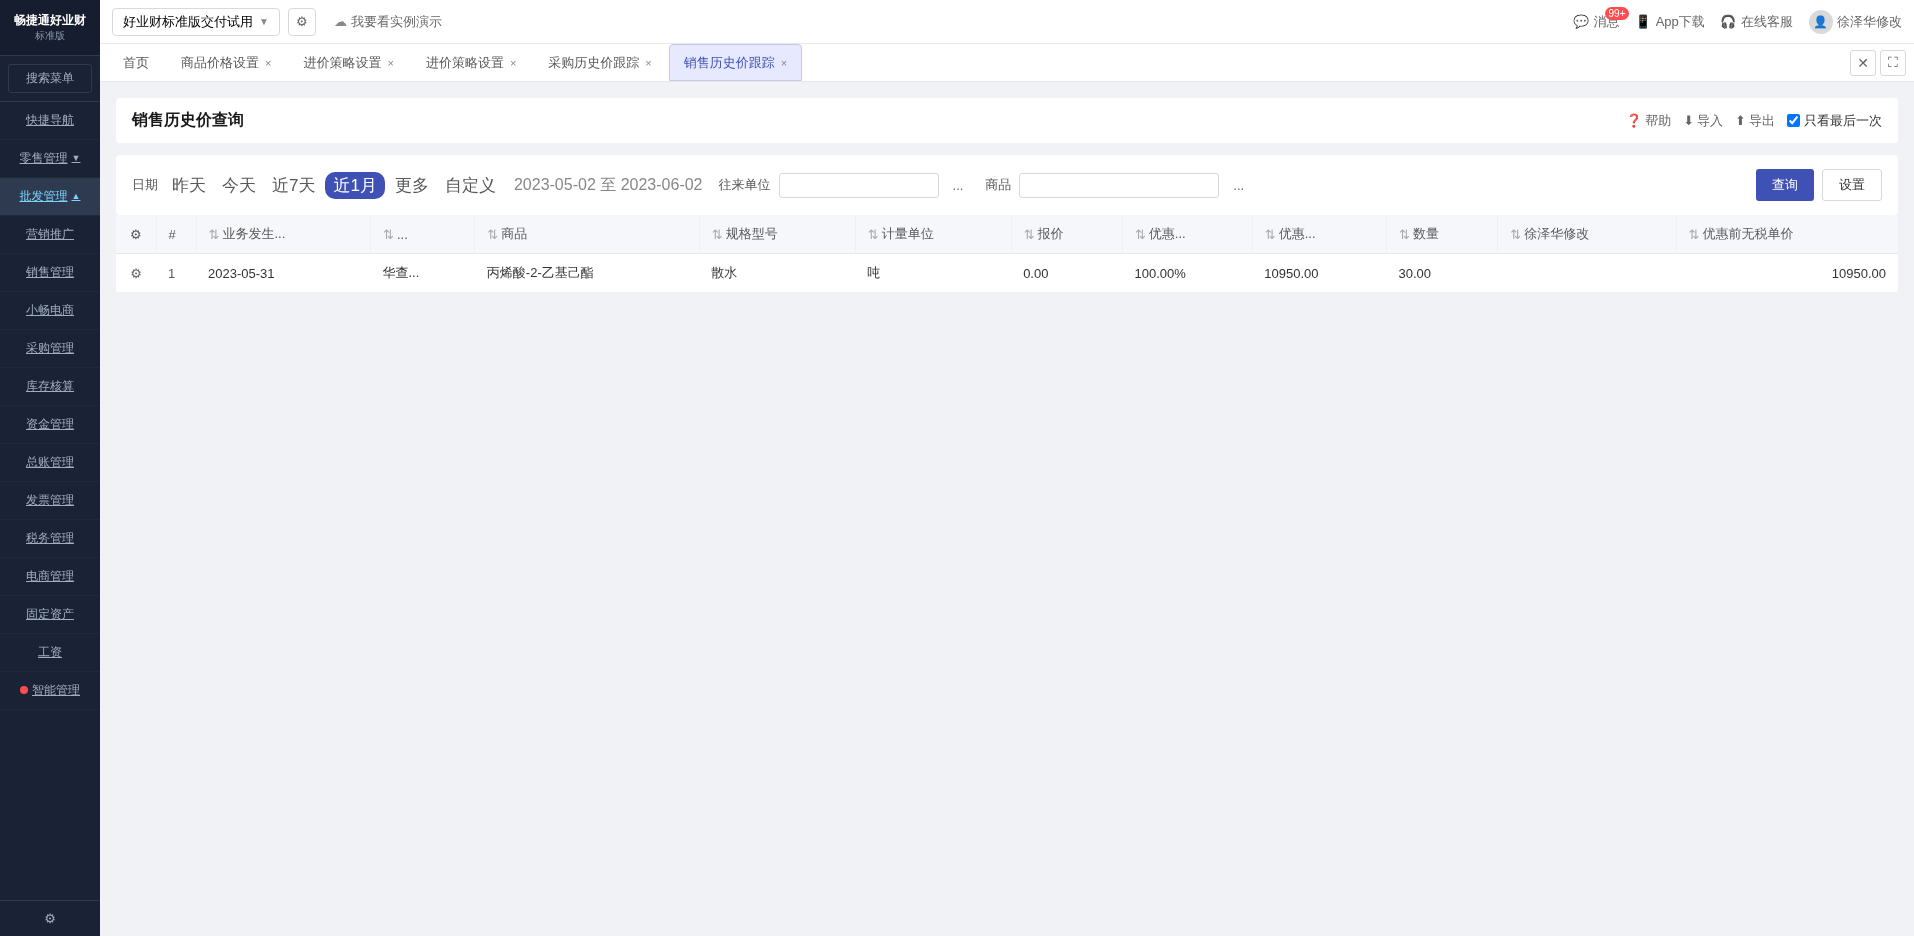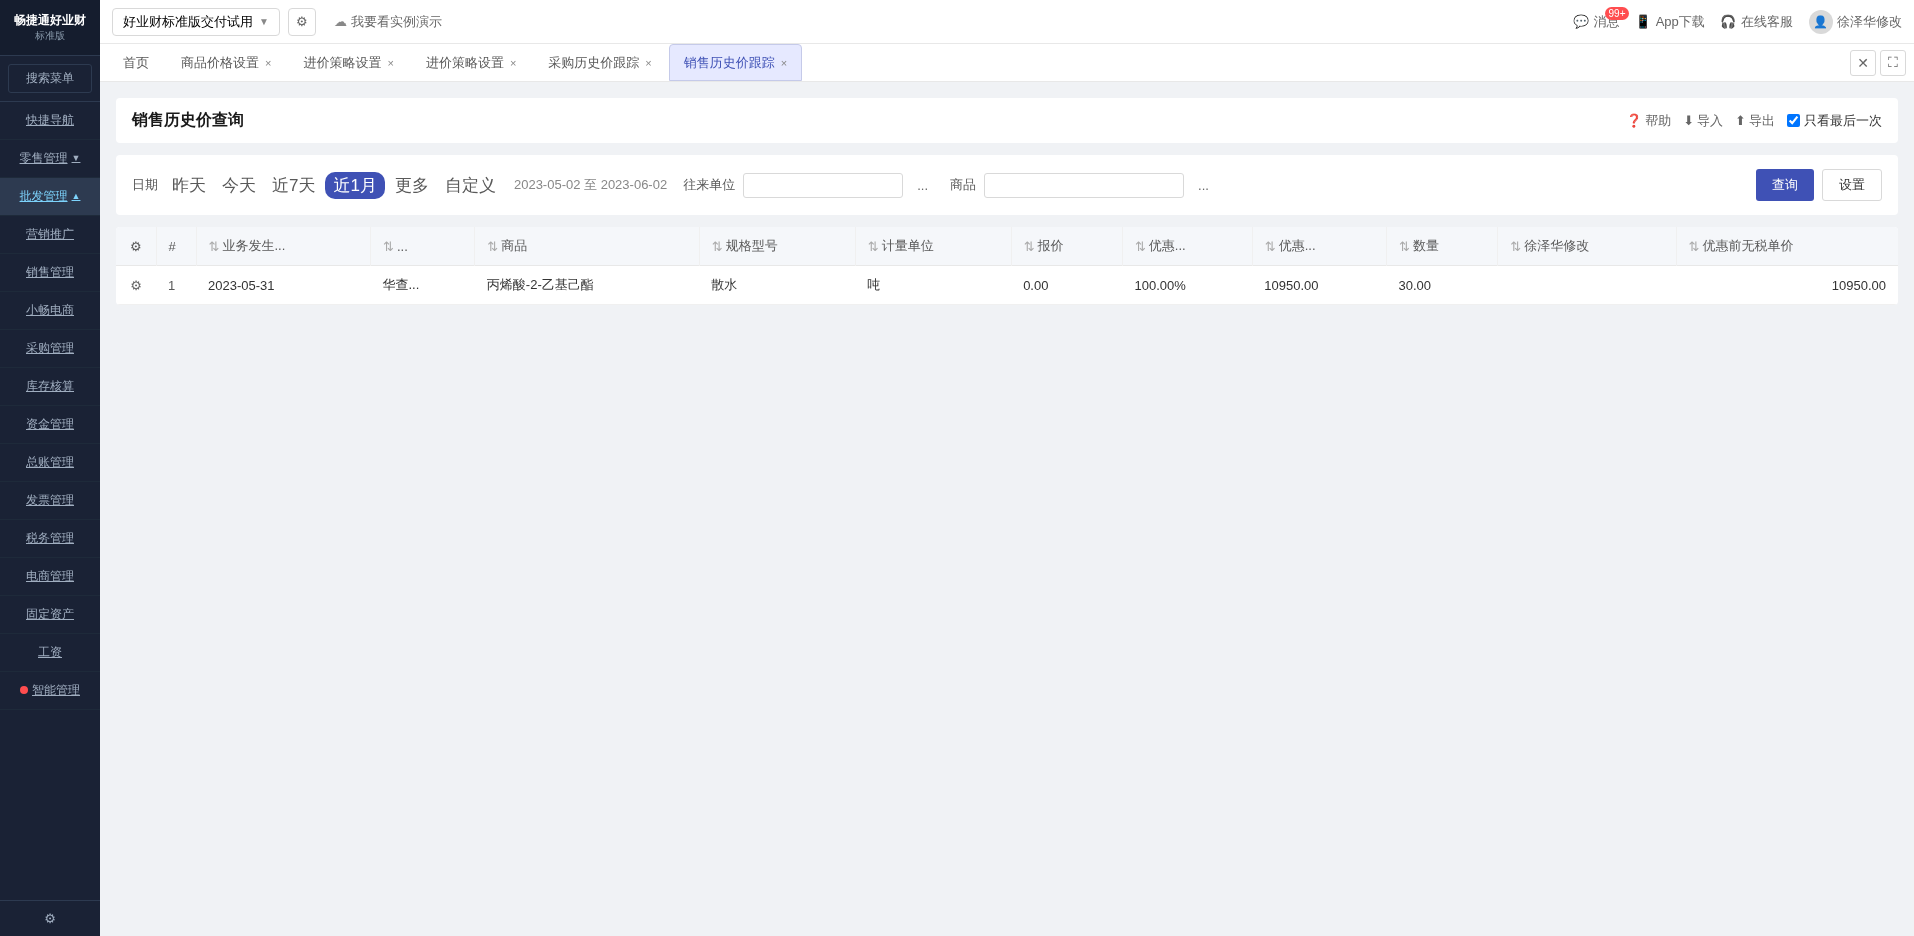--- a/index.html
+++ b/index.html
@@ -46,28 +46,28 @@
 
     
     .page-content { flex: 1; padding: 16px; overflow-y: auto; background: #f0f2f5; }
     .page-header { background: #fff; padding: 12px 16px; border-radius: 4px; margin-bottom: 12px; display: flex; align-items: center; justify-content: space-between; }
     .page-title { font-size: 16px; font-weight: bold; color: #1a1a1a; }
     .page-header-actions { display: flex; align-items: center; gap: 12px; }
     .header-action-link { color: #666; font-size: 13px; cursor: pointer; display: flex; align-items: center; gap: 3px; }
     .header-checkbox { display: flex; align-items: center; gap: 4px; font-size: 13px; color: #333; cursor: pointer; }
 
     
-    .filter-area { background: #fff; padding: 14px 16px; border-radius: 4px; margin-bottom: 12px; }
+    .filter-area { background: #fff; padding: 14px 16px; border-radius: 4px; }
     .filter-row { display: flex; align-items: center; gap: 16px; flex-wrap: wrap; }
     .filter-group { display: flex; align-items: center; gap: 8px; }
     .filter-label { color: #595959; font-size: 13px; white-space: nowrap; }
     .date-options { display: flex; align-items: center; gap: 4px; }
     .date-opt { font-size: 17px; color: #595959; cursor: pointer; padding: 2px 6px; border-radius: 3px; }
     .date-opt.active { background: #3f51b5; color: #fff; border-radius: 10px; padding: 2px 8px; }
-    .date-range { font-size: 13px; color: #888; margin-left: 4px; }
+    .date-range { font-size: 16px; color: #888; margin-left: 4px; }
     .filter-input { border: 1px solid #d9d9d9; border-radius: 3px; padding: 4px 8px; font-size: 13px; width: 180px; }
     .filter-more-btn { color: #666; cursor: pointer; font-size: 13px; padding: 2px 6px; }
     .filter-actions { margin-left: auto; display: flex; gap: 8px; }
     .btn-primary { background: #3f51b5; color: #fff; border: none; border-radius: 3px; padding: 6px 16px; cursor: pointer; font-size: 13px; }
     .btn-default { background: #fff; color: #333; border: 1px solid #d9d9d9; border-radius: 3px; padding: 6px 16px; cursor: pointer; font-size: 13px; }
 
     
     .table-container { background: #fff; border-radius: 4px; overflow: hidden; }
     .table-wrapper { overflow-x: auto; }
     table { width: 100%; border-collapse: collapse; font-size: 13px; }

